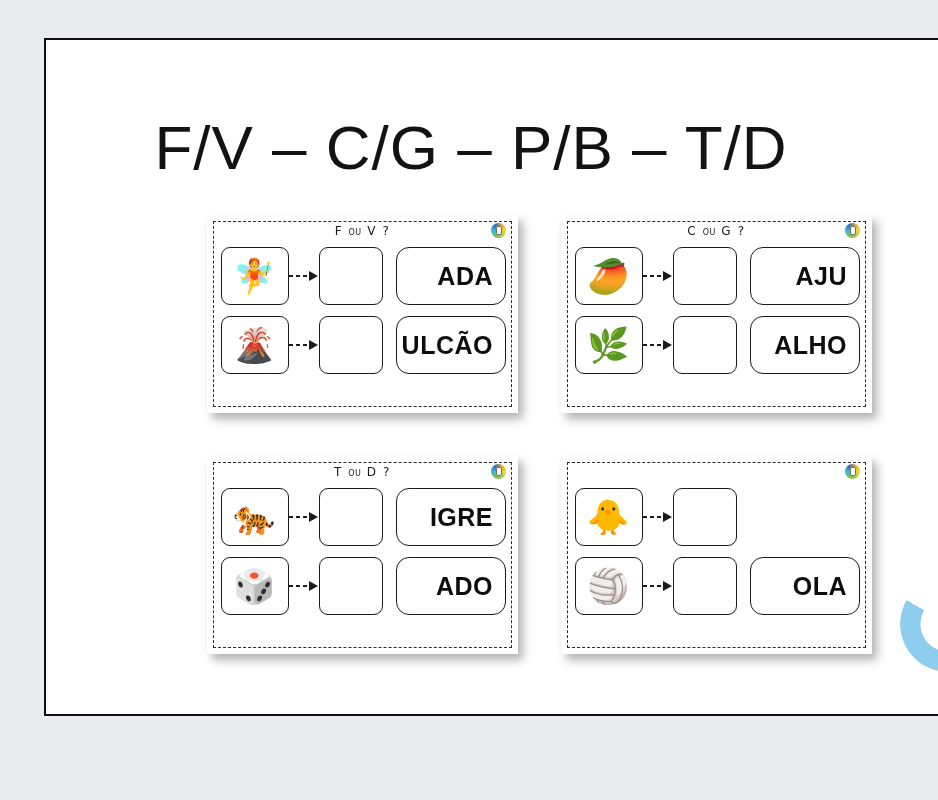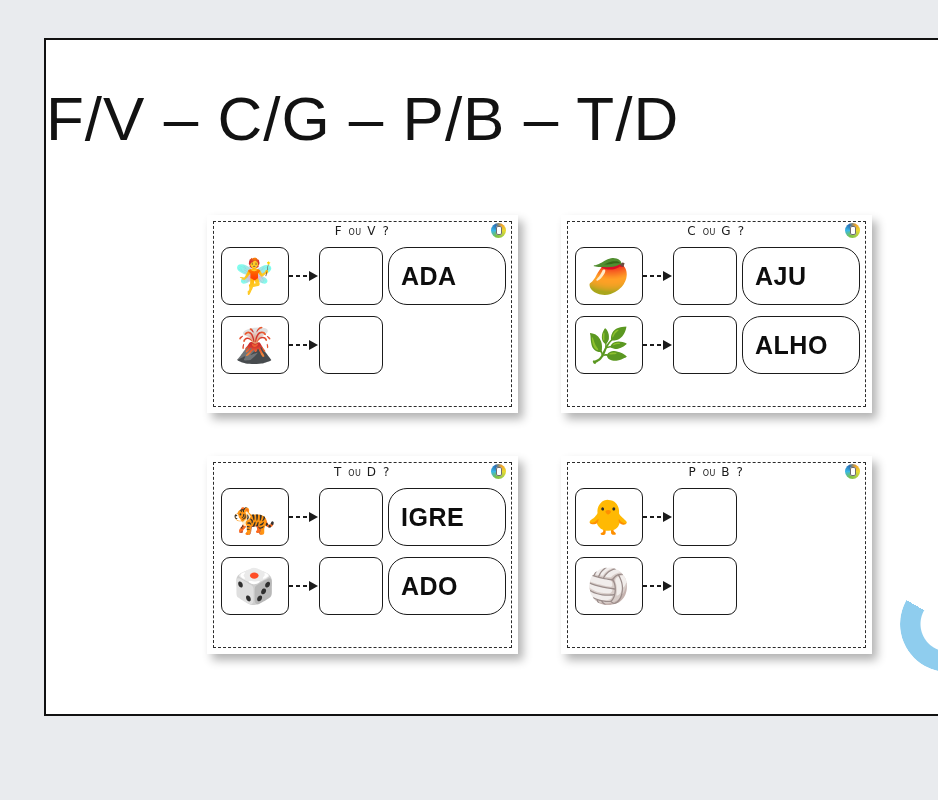--- a/index.html
+++ b/index.html
@@ -23,23 +23,24 @@
     width: 1020px;       
     height: 678px;
     background: #ffffff;
     border: 2px solid #111111;
     box-sizing: border-box;
     overflow: hidden;
   }
 
   .slide-title {
     position: absolute;
-    top: 43px;
+    top: 72px;
     left: 0;
     width: 850px;
+    text-align: center;
     font-family: "Liberation Sans", sans-serif;
     font-size: 62px;
     font-weight: 400;
     letter-spacing: 1px;
     color: #121212;
     white-space: nowrap;
   }
 
   
   .card-grid {
@@ -167,28 +168,28 @@
     border-radius: 9px;
     background: #ffffff;
     box-sizing: border-box;
     flex: 0 0 auto;
   }
 
   .word-box {
     height: 58px;
     min-width: 108px;
     padding: 0 12px;
-    margin-left: 5px;
+    margin-left: 13px;
     border: 1.6px solid #1b1b1b;
-    border-radius: 19px;
-    background: #ffffff;
-    box-sizing: border-box;
-    display: flex;
-    align-items: center;
-    justify-content: flex-start;
+    border-radius: 13px;
+    background: #ffffff;
+    box-sizing: border-box;
+    display: flex;
+    align-items: center;
+    justify-content: flex-end;
     flex: 1 1 auto;
   }
   .word-box span {
     font-family: "Liberation Sans", sans-serif;
     font-weight: bold;
     font-size: 25px;
     letter-spacing: 0.5px;
     color: #0d0d0d;
     white-space: nowrap;
   }
@@ -249,20 +250,23 @@
           <div class="pic-box">
             <span class="glyph">🌋</span>
           </div>
           <div class="arrow">
             <svg width="30" height="12" viewBox="0 0 30 12">
                 <line x1="0" y1="6" x2="20" y2="6" stroke="#1b1b1b" stroke-width="2" stroke-dasharray="4,3"></line>
                 <polygon points="20,1 29,6 20,11" fill="#1b1b1b"></polygon>
               </svg>
           </div>
           <div class="blank-box"></div>
+          <div class="word-box">
+            <span>ULCÃO</span>
+          </div>
         </div>
       </div>
     </div>
 
     <div class="card">
       <div class="card-inner"></div>
       <div class="card-header">
         <span>C</span>
         <span class="ou">OU</span>
         <span>G</span>
@@ -341,26 +345,20 @@
           <div class="blank-box"></div>
           <div class="word-box">
             <span>ADO</span>
           </div>
         </div>
       </div>
     </div>
 
     <div class="card">
       <div class="card-inner"></div>
-      <div class="card-header">
-        <span>P</span>
-        <span class="ou">OU</span>
-        <span>B</span>
-        <span>?</span>
-      </div>
       <div class="badge-icon"></div>
       <div class="rows">
         <div class="row">
           <div class="pic-box">
             <span class="glyph">🐥</span>
           </div>
           <div class="arrow">
             <svg width="30" height="12" viewBox="0 0 30 12">
                 <line x1="0" y1="6" x2="20" y2="6" stroke="#1b1b1b" stroke-width="2" stroke-dasharray="4,3"></line>
                 <polygon points="20,1 29,6 20,11" fill="#1b1b1b"></polygon>
@@ -372,20 +370,23 @@
           <div class="pic-box">
             <span class="glyph">🏐</span>
           </div>
           <div class="arrow">
             <svg width="30" height="12" viewBox="0 0 30 12">
                 <line x1="0" y1="6" x2="20" y2="6" stroke="#1b1b1b" stroke-width="2" stroke-dasharray="4,3"></line>
                 <polygon points="20,1 29,6 20,11" fill="#1b1b1b"></polygon>
               </svg>
           </div>
           <div class="blank-box"></div>
+          <div class="word-box">
+            <span>OLA</span>
+          </div>
         </div>
       </div>
     </div>
 
   </div>
 
   <div class="donut"></div>
 
 </div>
 

